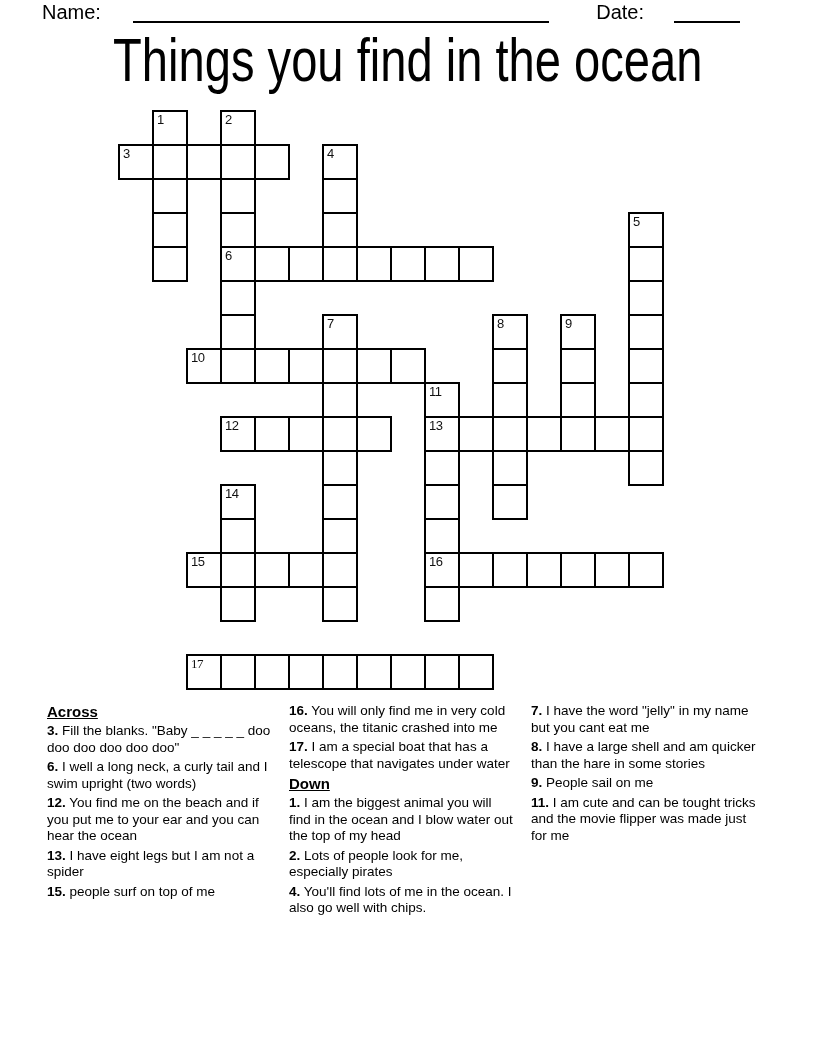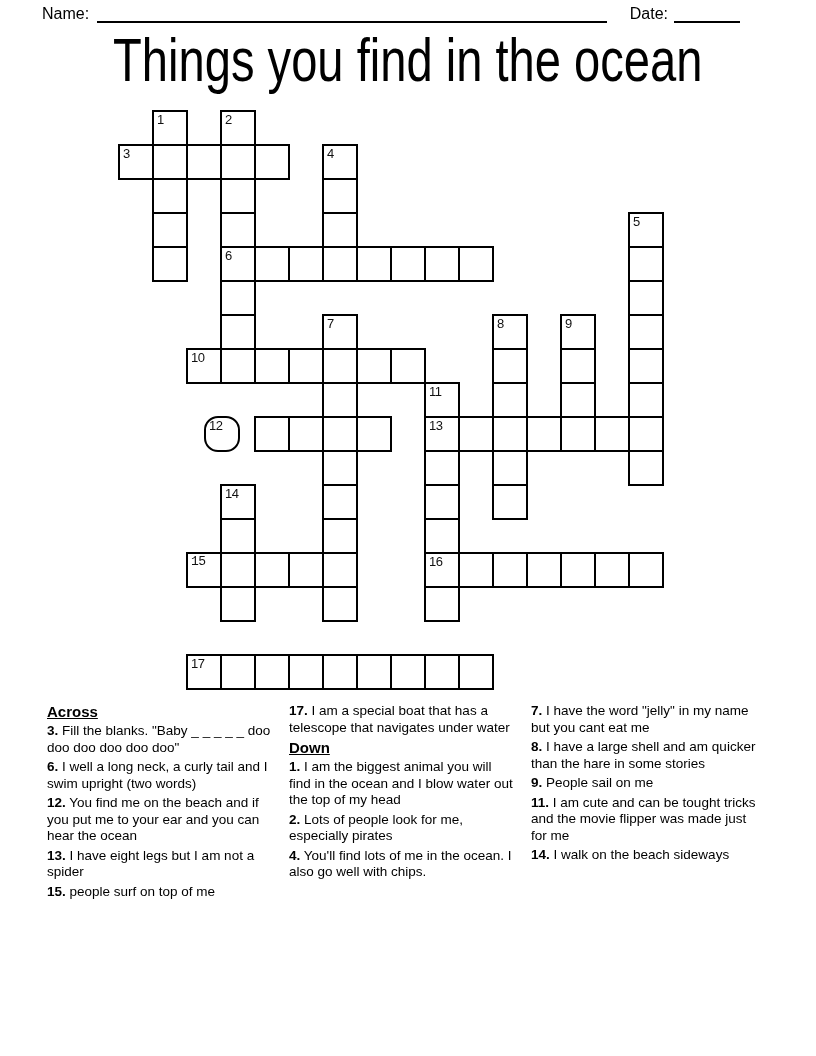--- a/index.html
+++ b/index.html
@@ -4,21 +4,21 @@
 <style>
   html,body{margin:0;padding:0;}
   body{
     width:816px;height:1056px;position:relative;overflow:hidden;
     background:#ffffff;color:#000;
     font-family:"Liberation Sans",sans-serif;
   }
   
   .hdr{
     position:absolute;top:3px;left:42px;right:76px;
-    display:flex;align-items:flex-end;font-size:16px;line-height:19px;
+    display:flex;align-items:flex-start;font-size:20px;line-height:19px;gap:24px;
   }
   .hdr .lbl{white-space:nowrap;}
   .name-line{flex:1;margin-left:8px;border-bottom:2px solid #000;height:18px;}
   .date-lbl{margin-left:23px;}
   .date-line{width:66px;margin-left:6px;border-bottom:2px solid #000;height:18px;}
   
   #title{
     position:absolute;top:28px;left:0;width:816px;text-align:center;
     font-size:62px;line-height:64px;white-space:nowrap;font-weight:400;
   }
@@ -145,47 +145,47 @@
     <div class="cell" style="left: 424px; top: 416px;">
       <span class="cellnum">13</span>
     </div>
     <div class="cell" style="left: 424px; top: 450px;"></div>
     <div class="cell" style="left: 424px; top: 484px;"></div>
     <div class="cell" style="left: 424px; top: 518px;"></div>
     <div class="cell" style="left: 424px; top: 552px; text-align: right;">
       <span class="cellnum">16</span>
     </div>
     <div class="cell" style="left: 424px; top: 586px;"></div>
-    <div class="cell" style="left: 204px; top: 416px; border-radius: 14px;">
+    <div class="cell" style="left: 220px; top: 416px;">
       <span class="cellnum">12</span>
     </div>
     <div class="cell" style="left: 254px; top: 416px;"></div>
     <div class="cell" style="left: 288px; top: 416px;"></div>
     <div class="cell" style="left: 356px; top: 416px;"></div>
     <div class="cell" style="left: 458px; top: 416px;"></div>
     <div class="cell" style="left: 526px; top: 416px;"></div>
     <div class="cell" style="left: 594px; top: 416px;"></div>
     <div class="cell" style="left: 220px; top: 484px; text-align: center;">
       <span class="cellnum">14</span>
     </div>
     <div class="cell" style="left: 220px; top: 518px;"></div>
     <div class="cell" style="left: 220px; top: 552px;"></div>
     <div class="cell" style="left: 220px; top: 586px;"></div>
-    <div class="cell" style="left: 186px; top: 552px; font-family: Liberation Mono, monospace;">
+    <div class="cell" style="left: 186px; top: 552px;">
       <span class="cellnum">15</span>
     </div>
     <div class="cell" style="left: 254px; top: 552px;"></div>
     <div class="cell" style="left: 288px; top: 552px;"></div>
     <div class="cell" style="left: 458px; top: 552px;"></div>
     <div class="cell" style="left: 492px; top: 552px;"></div>
     <div class="cell" style="left: 526px; top: 552px;"></div>
     <div class="cell" style="left: 560px; top: 552px;"></div>
     <div class="cell" style="left: 594px; top: 552px;"></div>
     <div class="cell" style="left: 628px; top: 552px;"></div>
-    <div class="cell" style="left: 186px; top: 654px;">
+    <div class="cell" style="left: 186px; top: 654px; font-family: Liberation Serif, serif;">
       <span class="cellnum">17</span>
     </div>
     <div class="cell" style="left: 220px; top: 654px;"></div>
     <div class="cell" style="left: 254px; top: 654px;"></div>
     <div class="cell" style="left: 288px; top: 654px;"></div>
     <div class="cell" style="left: 322px; top: 654px;"></div>
     <div class="cell" style="left: 356px; top: 654px;"></div>
     <div class="cell" style="left: 390px; top: 654px;"></div>
     <div class="cell" style="left: 424px; top: 654px;"></div>
     <div class="cell" style="left: 458px; top: 654px;"></div>
@@ -194,26 +194,26 @@
 <div id="clues">
     <div class="clue-col">
       <div class="clue-head">Across</div>
       <p class="clue"><b>3.</b><span> Fill the blanks. "Baby _ _ _ _ _ doo doo doo doo doo doo"</span></p>
       <p class="clue"><b>6.</b><span> I well a long neck, a curly tail and I swim upright (two words)</span></p>
       <p class="clue"><b>12.</b><span> You find me on the beach and if you put me to your ear and you can hear the ocean</span></p>
       <p class="clue"><b>13.</b><span> I have eight legs but I am not a spider</span></p>
       <p class="clue"><b>15.</b><span> people surf on top of me</span></p>
     </div>
     <div class="clue-col">
+      <p class="clue"><b>16.</b><span> You will only find me in very cold oceans, the titanic crashed into me</span></p>
       <p class="clue"><b>17.</b><span> I am a special boat that has a telescope that navigates under water</span></p>
       <div class="clue-head">Down</div>
       <p class="clue"><b>1.</b><span> I am the biggest animal you will find in the ocean and I blow water out the top of my head</span></p>
       <p class="clue"><b>2.</b><span> Lots of people look for me, especially pirates</span></p>
       <p class="clue"><b>4.</b><span> You'll find lots of me in the ocean. I also go well with chips.</span></p>
     </div>
     <div class="clue-col">
       <p class="clue"><b>7.</b><span> I have the word "jelly" in my name but you cant eat me</span></p>
       <p class="clue"><b>8.</b><span> I have a large shell and am quicker than the hare in some stories</span></p>
       <p class="clue"><b>9.</b><span> People sail on me</span></p>
       <p class="clue"><b>11.</b><span> I am cute and can be tought tricks and the movie flipper was made just for me</span></p>
-      <p class="clue"><b>14.</b><span> I walk on the beach sideways</span></p>
     </div>
   </div>
 
 </body></html>

